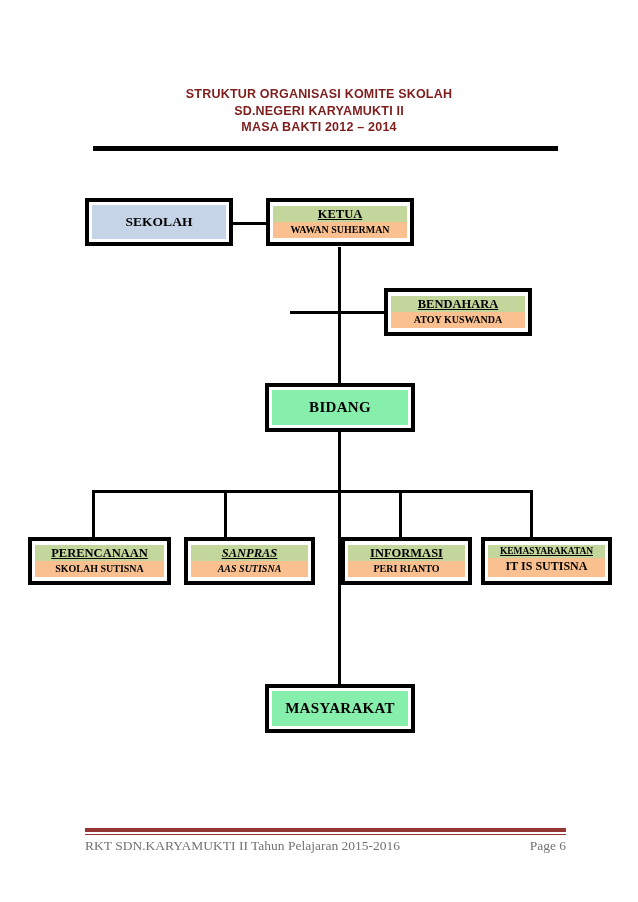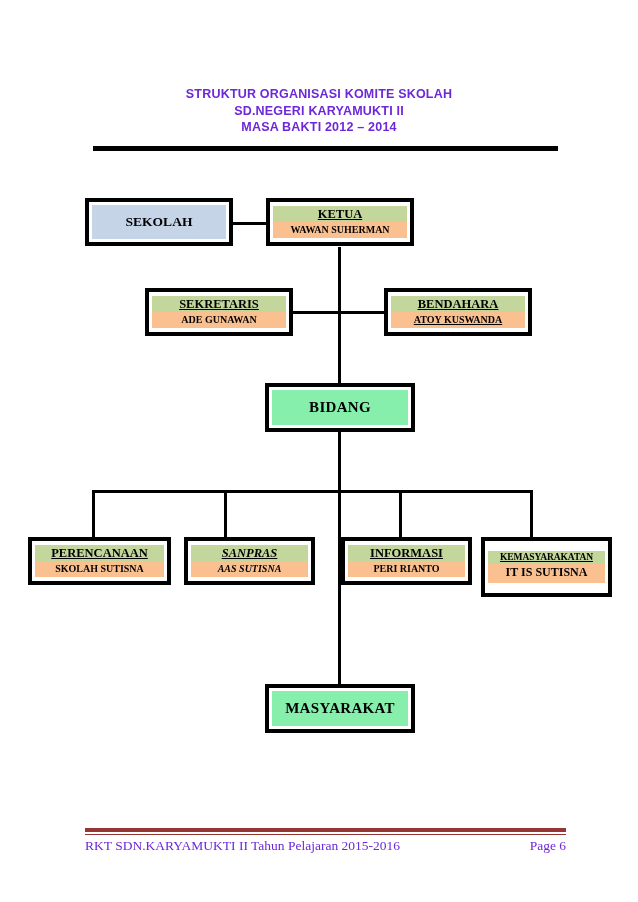--- a/index.html
+++ b/index.html
@@ -27,21 +27,21 @@
     left: 0;
     top: 86px;
     width: 638px;
     text-align: center;
   }
   .title-line {
     font-family: "Liberation Sans", sans-serif;
     font-weight: bold;
     font-size: 12.5px;
     letter-spacing: 0.2px;
-    color: #6d28d9;
+    color: #7f1d1d;
     line-height: 16.5px;
     white-space: nowrap;
   }
 
   .title-rule {
     position: absolute;
     left: 93px;
     top: 146px;
     width: 465px;
     height: 5px;
@@ -129,21 +129,21 @@
   .footer {
     position: absolute;
     left: 85px;
     top: 838px;
     width: 481px;
     display: flex;
     justify-content: space-between;
     align-items: baseline;
     font-family: "Liberation Serif", serif;
     font-size: 13.5px;
-    color: #6d28d9;
+    color: #737373;
   }
 </style>
 </head>
 <body>
 
 <div class="page">
 
   <div class="title-block">
     <div class="title-line">STRUKTUR ORGANISASI KOMITE SKOLAH</div>
     <div class="title-line">SD.NEGERI KARYAMUKTI II</div>
@@ -177,28 +177,22 @@
     </div>
   </div>
 
   <div class="box" style="left:266px; top:198px; width:148px; height:48px;">
     <div class="box-inner">
       <div class="cell role">KETUA</div>
       <div class="cell name">WAWAN SUHERMAN</div>
     </div>
   </div>
 
-  <div class="box" style="left:145px; top:288px; width:148px; height:48px;">
-    <div class="box-inner">
-      <div class="cell role">SEKRETARIS</div>
-      <div class="cell name">ADE GUNAWAN</div>
-    </div>
-  </div>
-
-  <div class="box" style="left:384px; top:288px; width:148px; height:48px;text-decoration:underline;">
+
+  <div class="box" style="left:384px; top:288px; width:148px; height:48px;">
     <div class="box-inner">
       <div class="cell role">BENDAHARA</div>
       <div class="cell name">ATOY KUSWANDA</div>
     </div>
   </div>
 
   <div class="box" style="left:265px; top:383px; width:150px; height:49px;">
     <div class="box-inner">
       <div class="solid cyan">
         <span class="cell">BIDANG</span>
@@ -220,21 +214,21 @@
     </div>
   </div>
 
   <div class="box" style="left:341px; top:537px; width:131px; height:48px;">
     <div class="box-inner">
       <div class="cell role">INFORMASI</div>
       <div class="cell name">PERI RIANTO</div>
     </div>
   </div>
 
-  <div class="box" style="left:481px; top:537px; width:131px; height:60px;">
+  <div class="box" style="left:481px; top:537px; width:131px; height:48px;">
     <div class="box-inner">
       <div class="cell role small">KEMASYARAKATAN</div>
       <div class="cell name small">IT IS SUTISNA</div>
     </div>
   </div>
 
   <div class="box" style="left:265px; top:684px; width:150px; height:49px;">
     <div class="box-inner">
       <div class="solid cyan">
         <span class="cell">MASYARAKAT</span>

